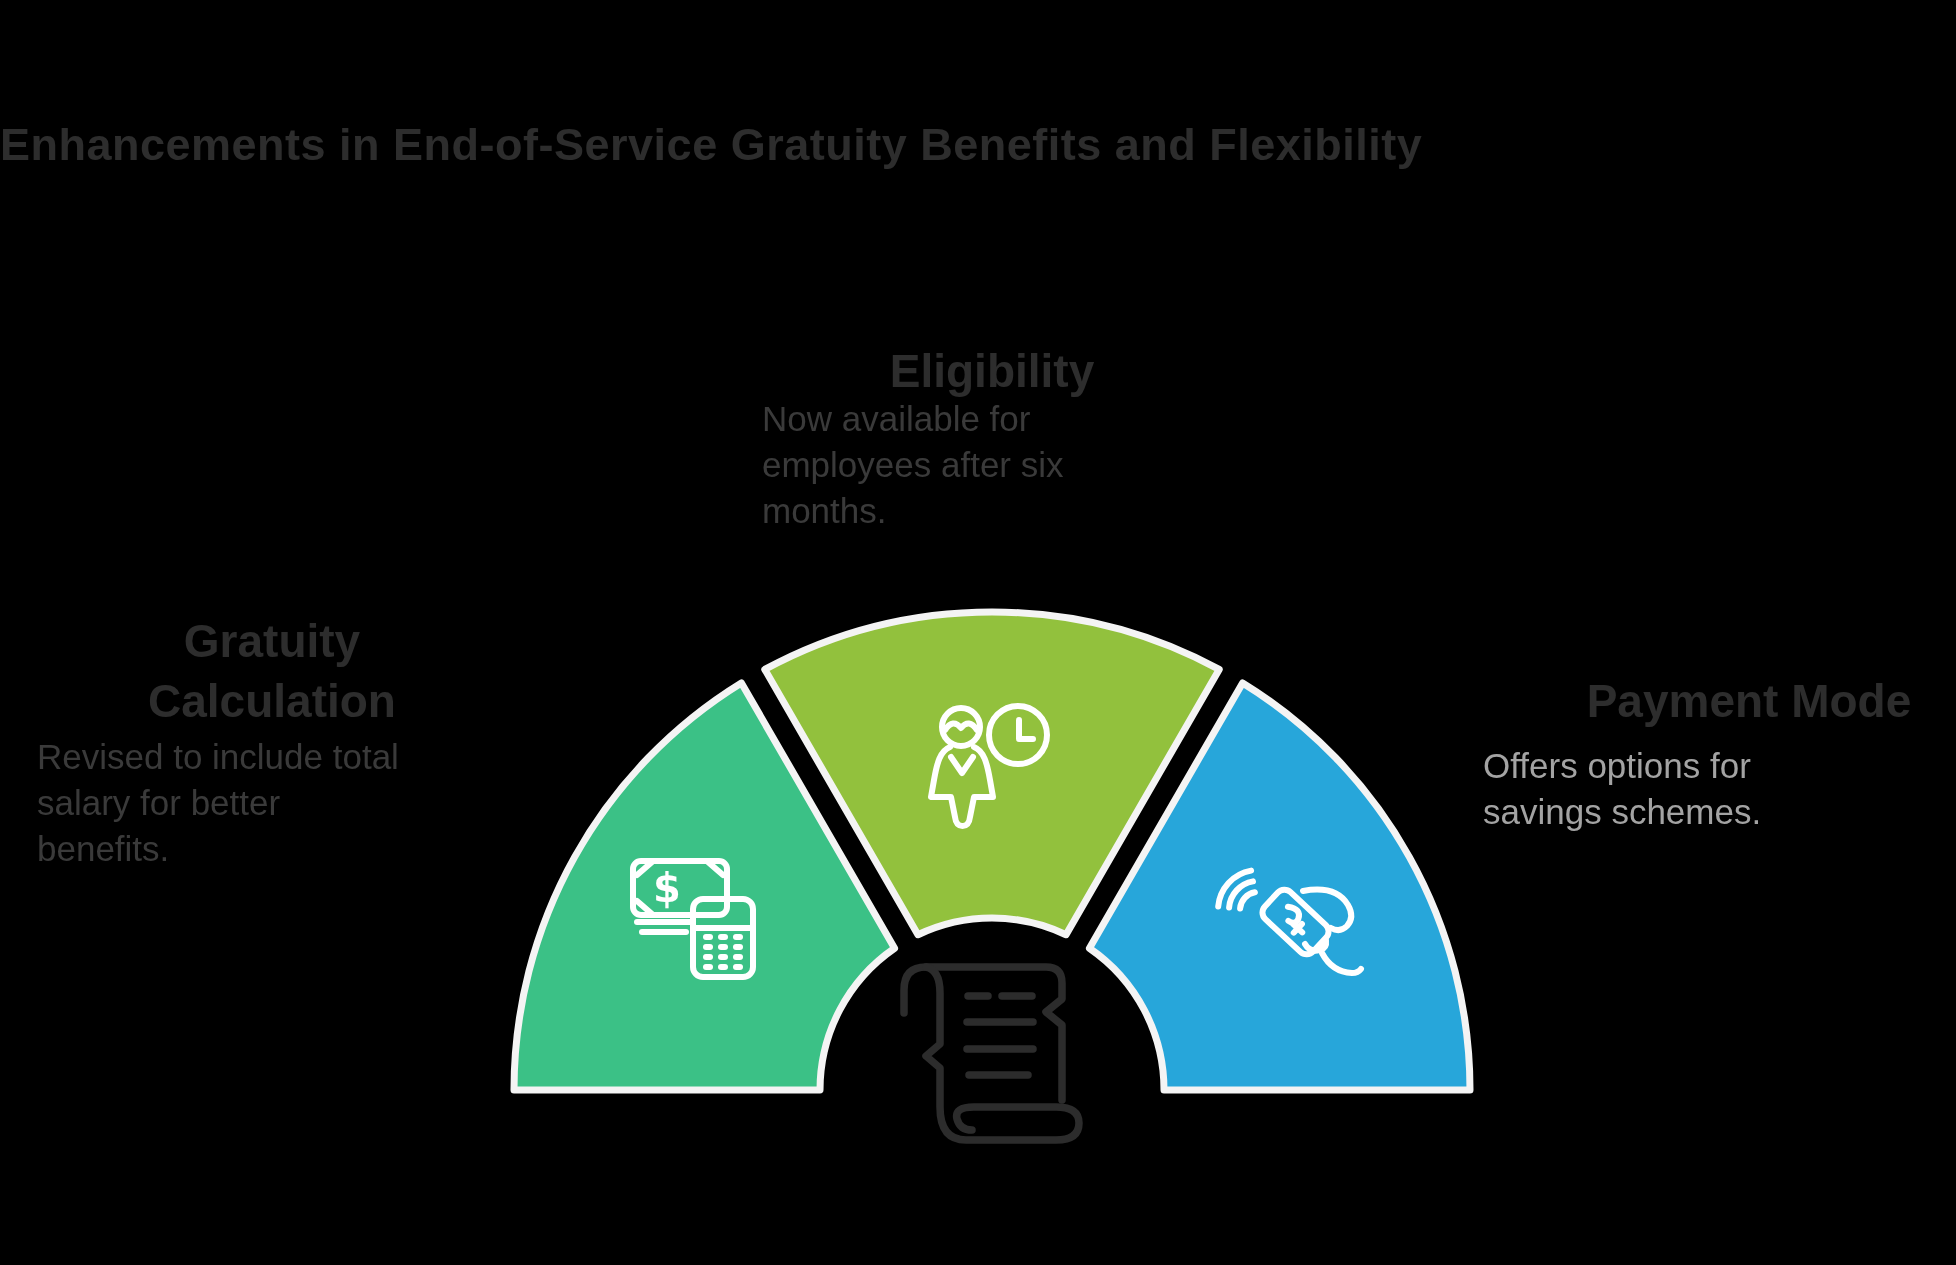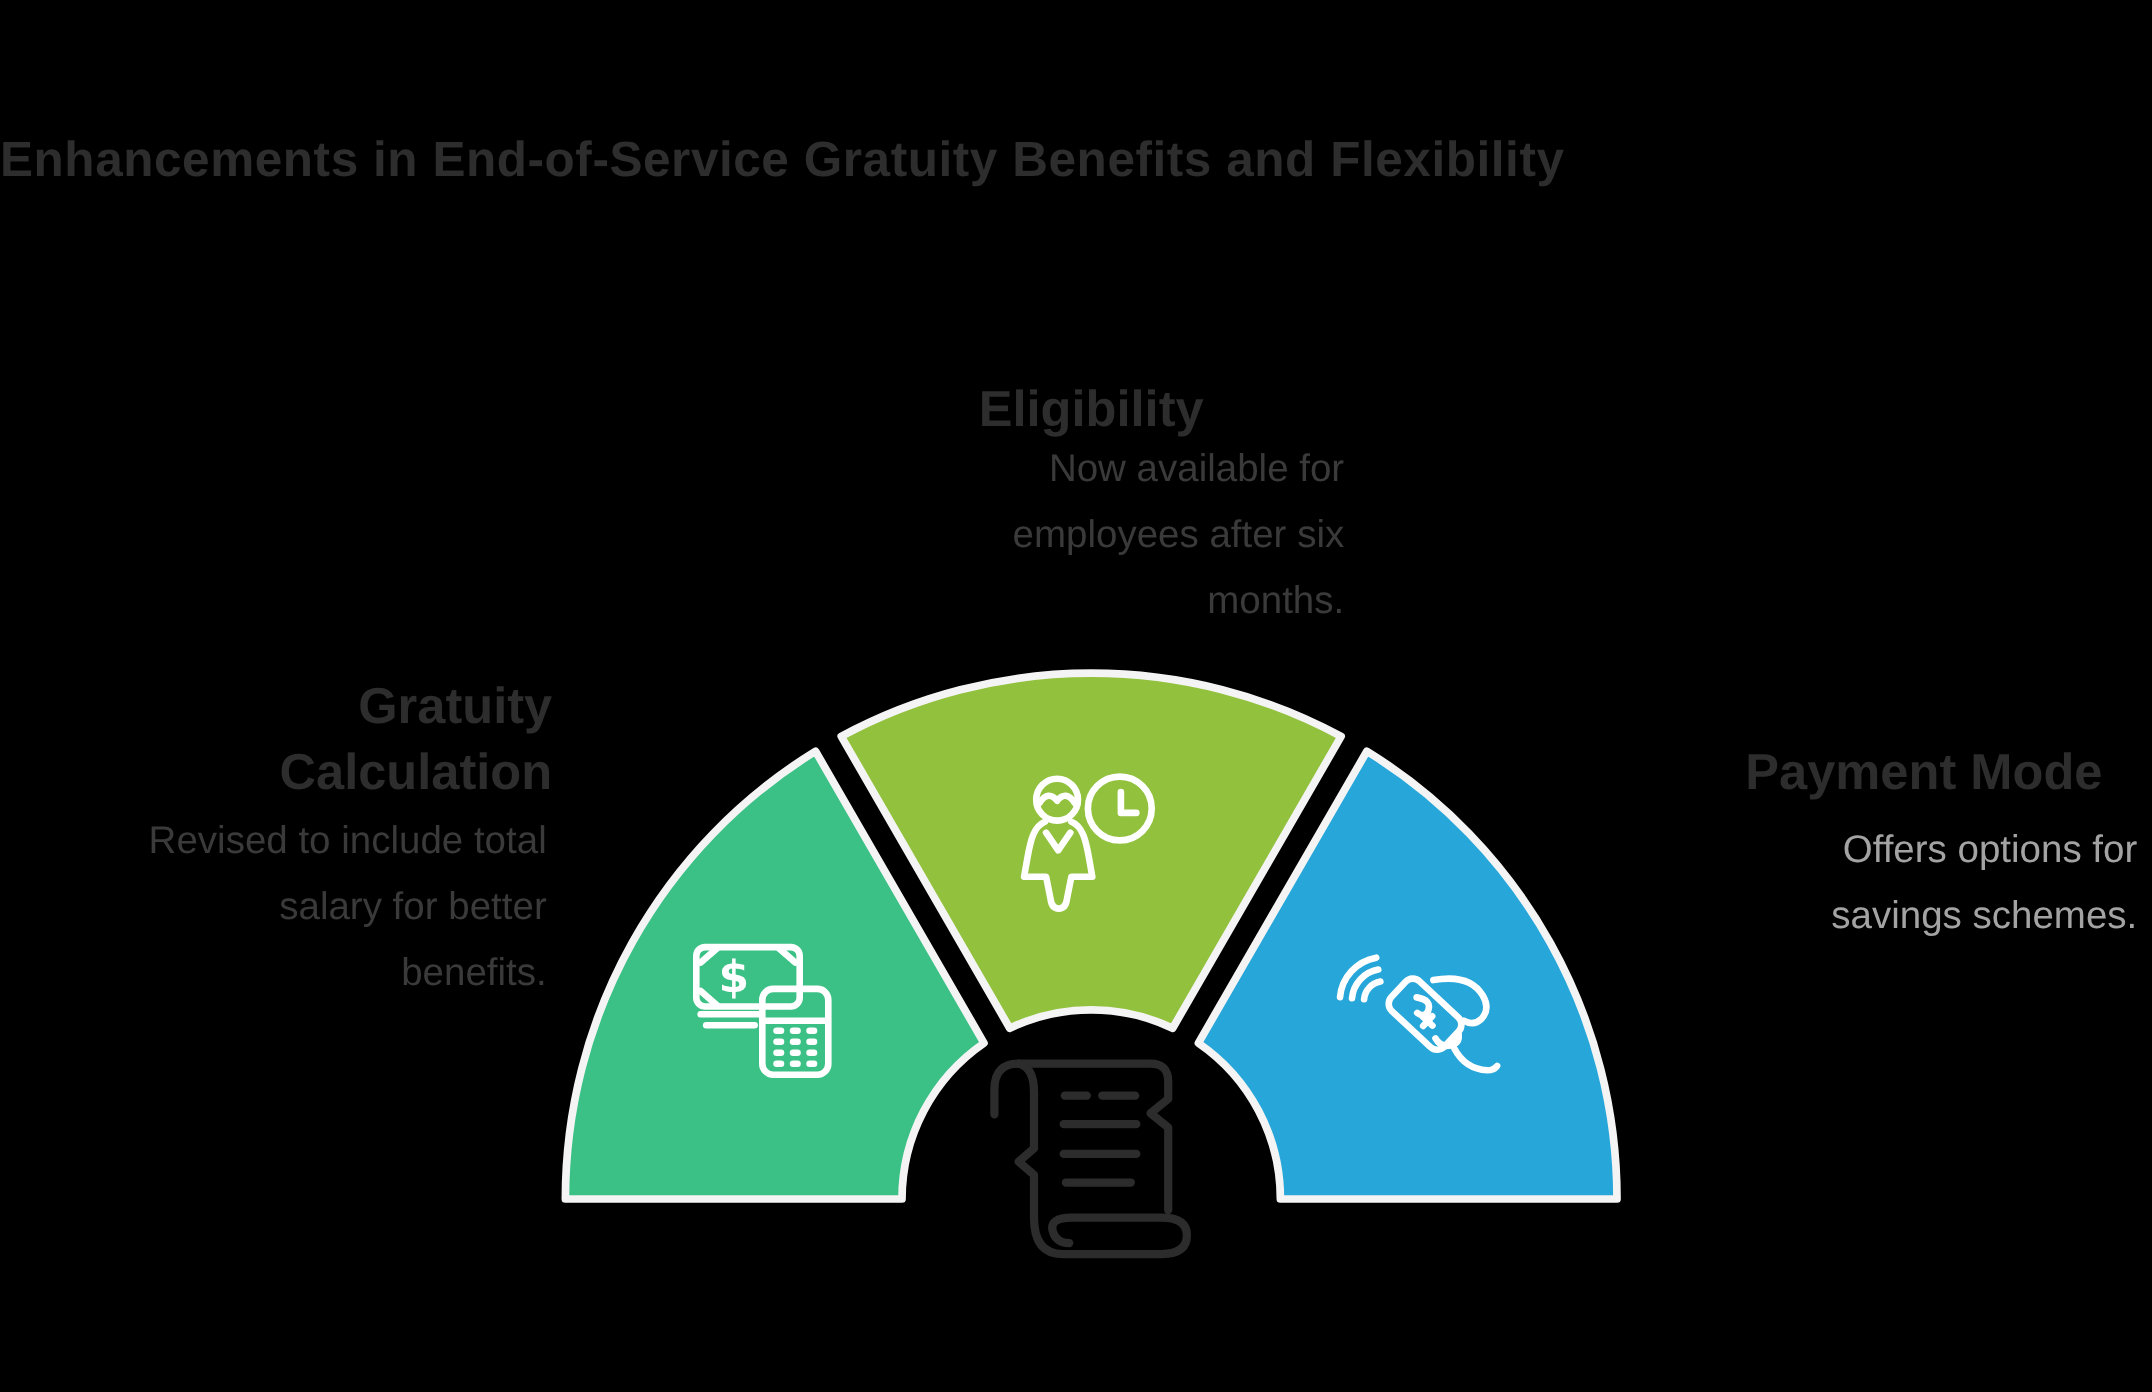--- a/index.html
+++ b/index.html
@@ -3,25 +3,25 @@
 <meta charset="utf-8">
 <style>
   html,body{margin:0;padding:0;background:#000;}
   body{width:1956px;height:1265px;position:relative;overflow:hidden;
        font-family:"Liberation Sans", sans-serif;}
   .stage{position:absolute;inset:0;}
   .title{position:absolute;top:119px;left:0;width:1956px;text-align:left;
          font-size:45px;font-weight:bold;letter-spacing:.5px;}
   .heading{position:absolute;text-align:center;font-size:46px;font-weight:bold;
            line-height:1.3;white-space:pre-line;margin-top:40px;}
-  .body-text{position:absolute;text-align:right;font-size:35px;line-height:60px;
+  .body-text{position:absolute;text-align:left;font-size:35px;line-height:46px;
              white-space:pre-line;}
   .h-eligibility{top:302px;left:762px;width:460px;}
   .b-eligibility{top:396px;left:762px;width:460px;}
-  .h-gratuity{top:572px;left:42px;width:460px;text-align:right;}
+  .h-gratuity{top:572px;left:42px;width:460px;}
   .b-gratuity{top:734px;left:37px;width:460px;}
   .h-payment{top:632px;left:1519px;width:460px;}
   .b-payment{top:719px;left:1483px;width:460px;}
   svg.diagram{position:absolute;left:0;top:0;}
   .icon-stroke{fill:none;stroke:#FFFFFF;stroke-width:6;stroke-linecap:round;stroke-linejoin:round;}
   .scroll-stroke{fill:none;stroke:#2C2C2C;stroke-width:7.5;stroke-linecap:round;stroke-linejoin:round;}
 </style>
 </head>
 <body style="background: rgb(0, 0, 0);">
 

